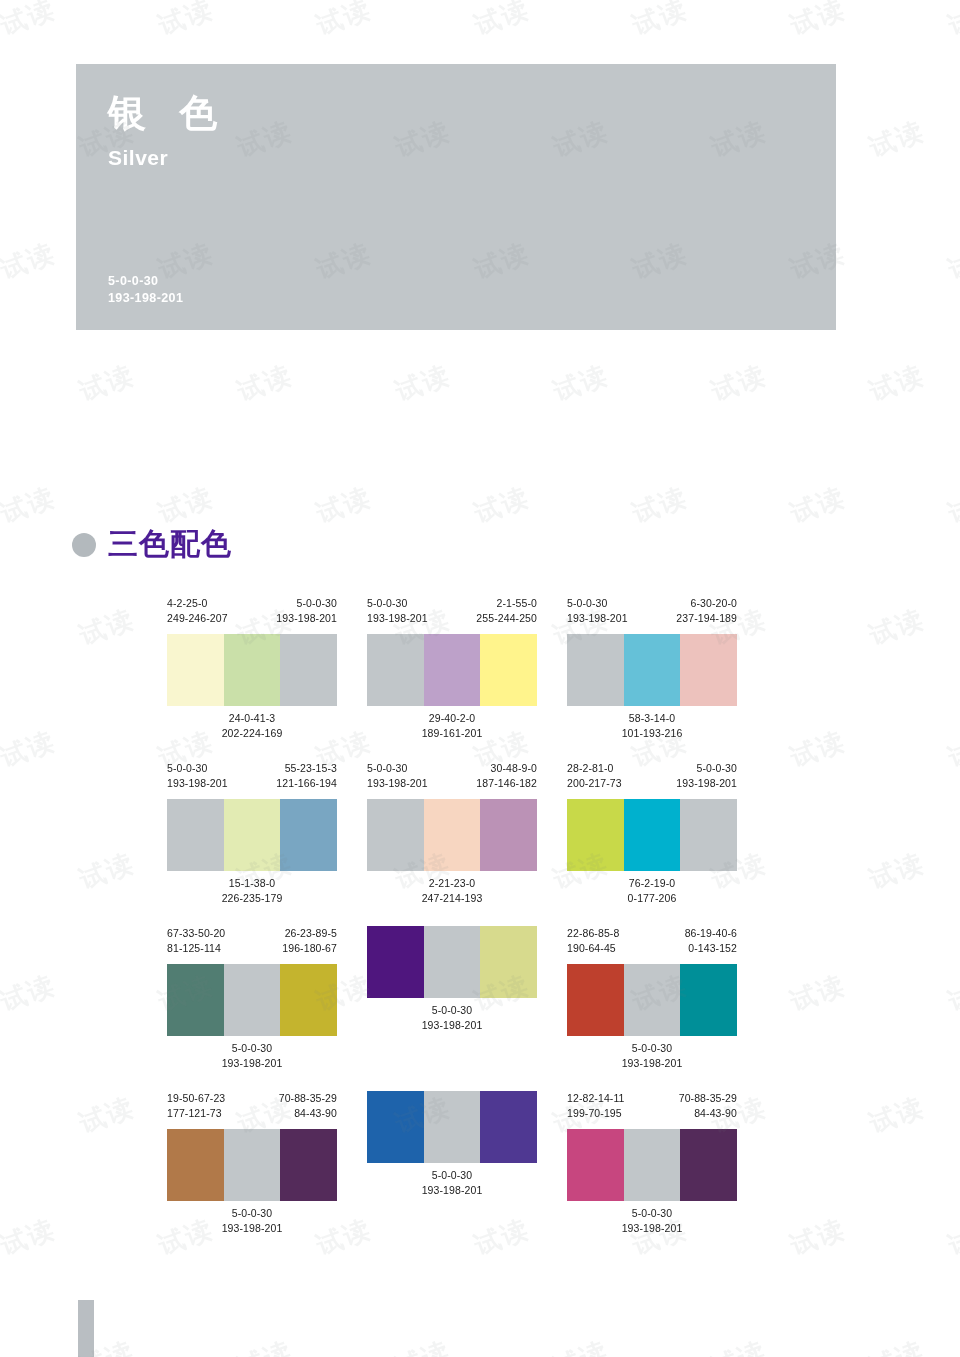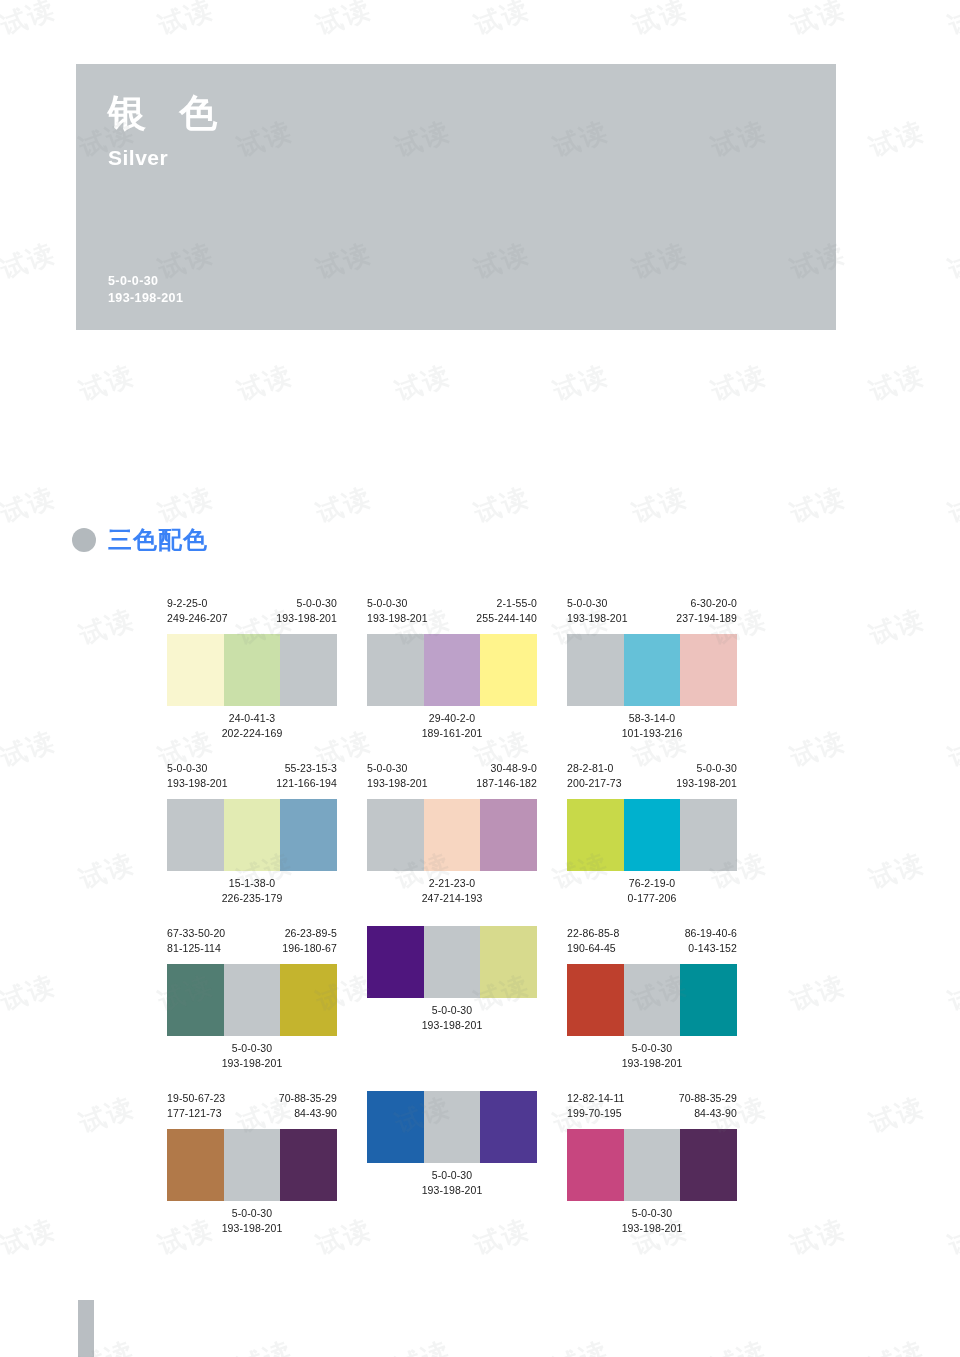--- a/index.html
+++ b/index.html
@@ -92,23 +92,23 @@
   }
   #section-dot {
     width: 24px;
     height: 24px;
     border-radius: 50%;
     background: #b3b9bd;
     flex: none;
   }
   #section-title {
     font-family: "DejaVu Sans", sans-serif;
-    font-size: 24px;
+    font-size: 30px;
     font-weight: 700;
-    color: #3b82f6;
+    color: #4c1d95;
     letter-spacing: 1px;
   }
 
   
   #combos {
     position: absolute;
     left: 167px;
     top: 596px;
     width: 600px;
   }
@@ -174,21 +174,21 @@
   <div id="section">
     <span id="section-dot"></span>
     <span id="section-title">三色配色</span>
   </div>
 
   <div id="combos">
       <div class="combo-row">
         <div class="combo">
           <div class="labels-top">
             <div class="lbl left">
-              <div>9-2-25-0</div>
+              <div>4-2-25-0</div>
               <div>249-246-207</div>
             </div>
             <div class="lbl right">
               <div>5-0-0-30</div>
               <div>193-198-201</div>
             </div>
           </div>
           <div class="bars">
             <div class="bar" style="background: rgb(249, 246, 207);"></div>
             <div class="bar" style="background: rgb(202, 224, 169);"></div>
@@ -202,21 +202,21 @@
           </div>
         </div>
         <div class="combo">
           <div class="labels-top">
             <div class="lbl left">
               <div>5-0-0-30</div>
               <div>193-198-201</div>
             </div>
             <div class="lbl right">
               <div>2-1-55-0</div>
-              <div>255-244-140</div>
+              <div>255-244-250</div>
             </div>
           </div>
           <div class="bars">
             <div class="bar" style="background: rgb(193, 198, 201);"></div>
             <div class="bar" style="background: rgb(189, 161, 201);"></div>
             <div class="bar" style="background: rgb(255, 244, 140);"></div>
           </div>
           <div class="labels-bottom">
             <div class="lbl center">
               <div>29-40-2-0</div>

